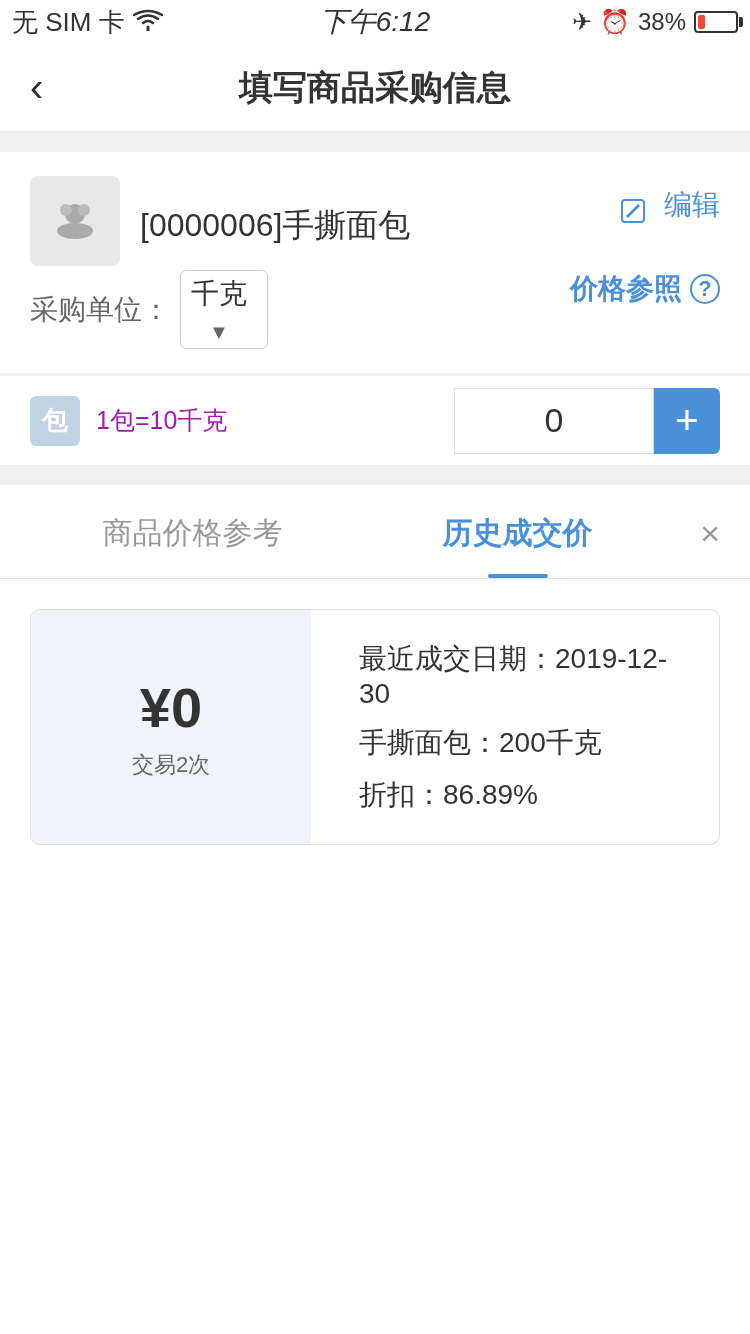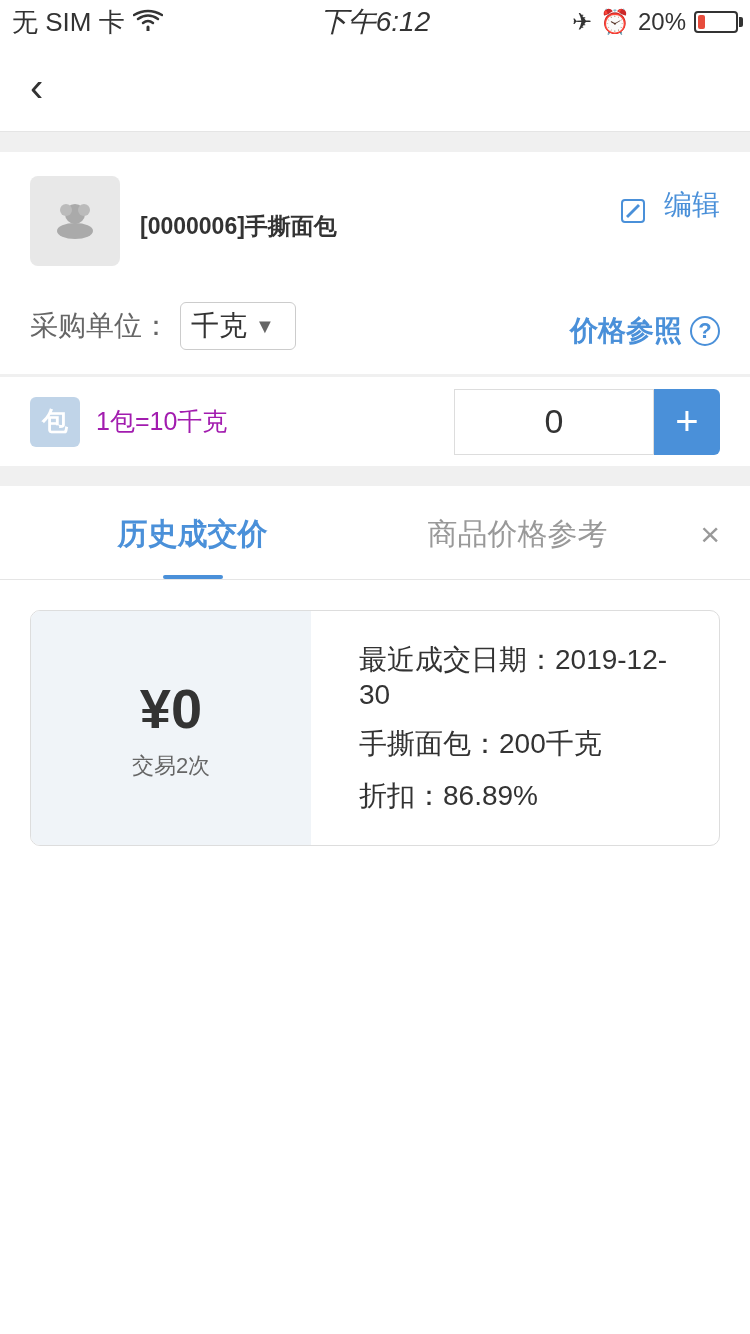--- a/index.html
+++ b/index.html
@@ -118,60 +118,61 @@
       background: #e8e8e8;
       border-radius: 8px;
       display: flex;
       align-items: center;
       justify-content: center;
       color: #999;
       font-size: 36px;
       flex-shrink: 0;
     }
     .product-name {
-      font-size: 23px;
-      font-weight: 700;
+      font-size: 32px;
+      font-weight: 400;
       color: #333;
       padding-top: 10px;
     }
     .edit-btn {
       color: #4a90d9;
       font-size: 28px;
       display: flex;
       align-items: flex-end;
       gap: 18px;
       cursor: pointer;
       padding-top: 10px;
       flex-shrink: 0;
       font-family: Liberation Serif, serif;
     }
     .product-meta {
-      margin-top: 36px;
-      display: flex;
-      align-items: flex-end;
+      margin-top: 4px;
+      display: flex;
+      align-items: flex-start;
       justify-content: space-between;
     }
     .unit-label {
       font-size: 28px;
       color: #666;
       display: flex;
       align-items: center;
       gap: 10px;
     }
     .unit-select {
       border: 1px solid #ccc;
       border-radius: 6px;
       padding: 4px 20px 4px 10px;
       font-size: 28px;
       color: #333;
       background: #fff;
       position: relative;
       display: inline-flex;
       align-items: center;
       gap: 8px;
+      flex-direction: column;
     }
     .unit-select .arrow {
       font-size: 20px;
       color: #666;
     }
     .price-ref {
       color: #4a90d9;
       font-size: 28px;
       display: flex;
       align-items: center;
@@ -358,29 +359,30 @@
         <path d="M10 14 Q15 10 20 14" stroke="#333" stroke-width="2.5" fill="none" stroke-linecap="round"></path>
         <path d="M5 10 Q15 3 25 10" stroke="#333" stroke-width="2.5" fill="none" stroke-linecap="round"></path>
         <path d="M1 6 Q15 -2 29 6" stroke="#333" stroke-width="2.5" fill="none" stroke-linecap="round"></path>
       </svg>
     </span>
   </div>
   <div class="status-center">下午6:12</div>
   <div class="status-right">
     <span>✈</span>
     <span>⏰</span>
-    <span>20%</span>
+    <span>38%</span>
     <div class="battery">
       <div class="battery-fill"></div>
     </div>
   </div>
 </div>
 
 <div class="nav-bar">
   <span class="nav-back">‹</span>
+  <span class="nav-title">填写商品采购信息</span>
 </div>
 
 <div class="product-card">
   <div class="product-header">
     <div class="product-left">
       <div class="product-thumbnail">
         <svg width="55" height="55" viewBox="0 0 55 55">
           <circle cx="27" cy="20" r="10" fill="#aaa"></circle>
           <ellipse cx="27" cy="37" rx="18" ry="8" fill="#aaa"></ellipse>
           <circle cx="18" cy="16" r="6" fill="#bbb"></circle>
@@ -420,25 +422,25 @@
     <span class="unit-conversion">1包=10千克</span>
   </div>
   <div class="quantity-controls">
     <input class="qty-input" type="text" value="0" style="">
     <button class="qty-plus">+</button>
   </div>
 </div>
 
 <div class="tabs-panel">
   <div class="tabs-header">
+    <div class="tab-item">
+      <span>商品价格参考</span>
+    </div>
     <div class="tab-item active">
       <span>历史成交价</span>
-    </div>
-    <div class="tab-item">
-      <span>商品价格参考</span>
     </div>
     <span class="tab-close">×</span>
   </div>
 
   <div class="tab-content">
     <div class="price-card">
       <div class="price-left-panel">
         <div class="price-amount">¥0</div>
         <div class="price-count">交易2次</div>
       </div>

